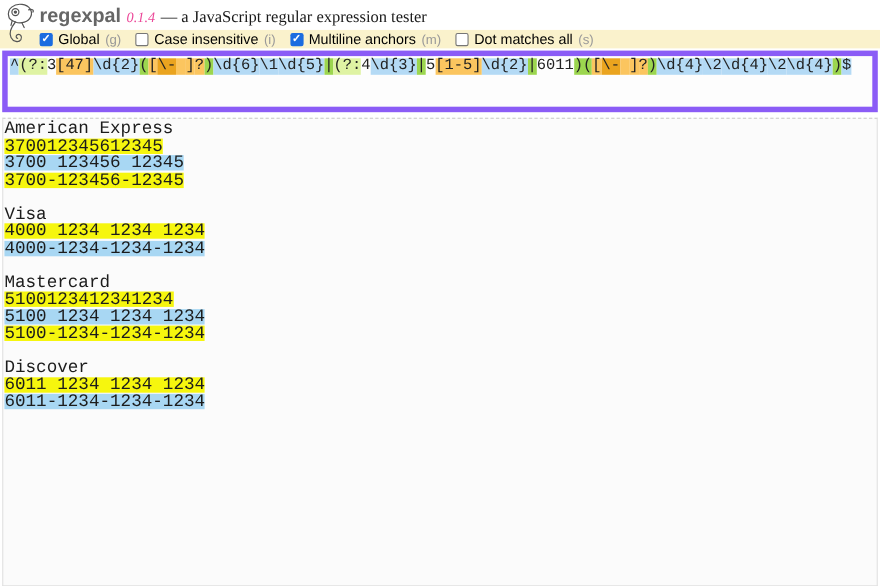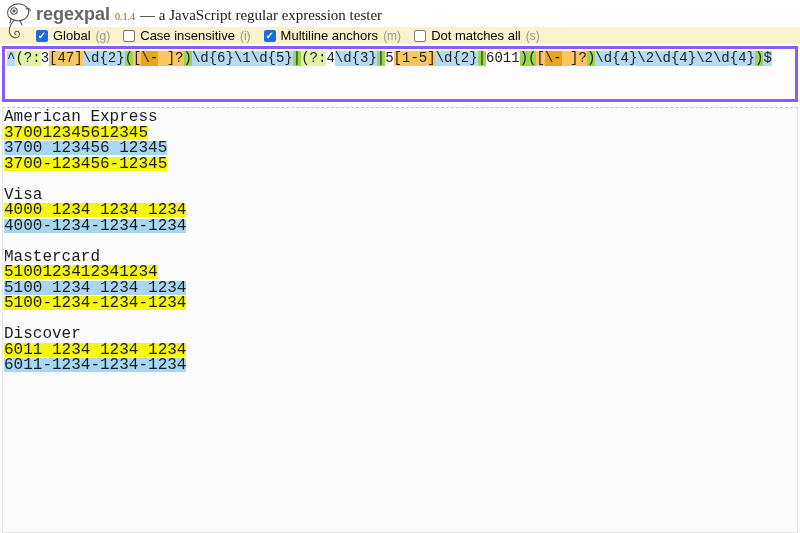--- a/index.html
+++ b/index.html
@@ -15,22 +15,22 @@
   .header { height: 27px; position: relative; background: #fff; }
   .logo {
     position: absolute; left: 2px; top: 1px; width: 30px; height: 41px; z-index: 2;
   }
   .titlebar { padding: 4px 0 0 36px; white-space: nowrap; }
   .app-name {
     font-weight: bold; font-size: 18px; color: #666;
     font-family: "Liberation Sans", sans-serif;
   }
   .version {
-    font-family: "Liberation Serif", serif; 
-    font-size: 10px; color: #a16207; margin-left: 5px;
+    font-family: "Liberation Serif", serif; font-style: italic;
+    font-size: 13px; color: #ec4899; margin-left: 5px;
   }
   .subtitle {
     font-family: "Liberation Serif", serif; font-size: 15px; color: #1a1a1a; margin-left: 5px; margin-top: 16px;
   }
 
   
   .options {
     height: 17px; background: #faf2cc;
     display: flex; align-items: center; gap: 13px; padding-left: 36px;
   }
@@ -41,21 +41,21 @@
   }
   .cb.checked { background: #1b6ce0; }
   .cb.unchecked { background: #fff; border: 1px solid #767676; }
   .cb .mark { color: #fff; font-size: 10px; font-weight: bold; line-height: 10px; }
   .opt .lbl { font-size: 13px; color: #000; }
   .opt .flag { font-size: 12px; color: #999; }
 
   
   .regex-box {
     margin: 2px 2px 0 2px; height: 56px;
-    border: 3px solid #8b5cf6; background: #fdfdfd;
+    border: 5px solid #8b5cf6; background: #fdfdfd;
     padding: 2px 0 0 2px; overflow: hidden;
   }
   .regex-line {
     font-family: "Liberation Mono", monospace; font-size: 14px;
     line-height: 17px; white-space: pre; color: #222;
   }
   .rt { display: inline-block; height: 15px; line-height: 15px; vertical-align: top; }
   .rt.meta    { background: #b4daf5; }
   .rt.ncgroup { background: #dff3a3; }
   .rt.grp     { background: #9cd64f; }

